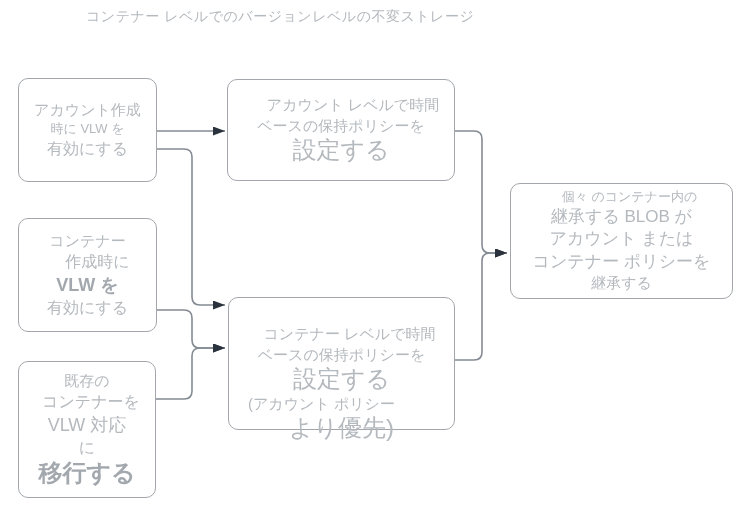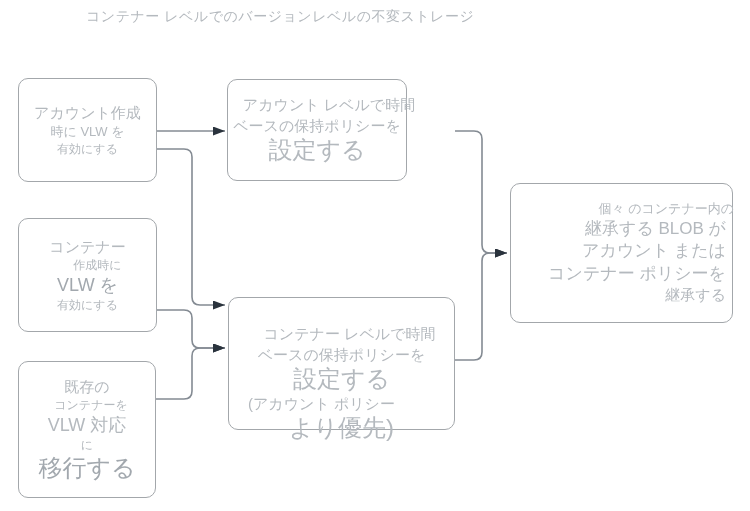--- a/index.html
+++ b/index.html
@@ -40,35 +40,35 @@
     border-radius: 10px;
     display: flex;
     flex-direction: column;
     align-items: center;
     justify-content: center;
     color: var(--text);
     text-align: center;
     padding: 4px 6px;
   }
   .node .line { white-space: nowrap; }
-  .line.s  { font-size: 12px; line-height: 1.35; }
+  .line.s  { font-size: 16px; line-height: 1.35; }
   .line.sm { font-size: 13px; line-height: 1.35; }
   .line.m  { font-size: 15px; line-height: 1.35; }
   .line.lm { font-size: 13px; line-height: 1.4; }
   .line.ml { font-size: 17px; line-height: 1.32; }
   .line.l  { font-size: 18px; line-height: 1.35; }
   .line.xl { font-size: 24px; line-height: 1.2; }
-  .line.bold { font-weight: normal; color: #a2a8ae; }
+  .line.bold { font-weight: bold; color: #a2a8ae; }
 
   .b1 { left: 18px;  top: 78px;  width: 139px; height: 104px; }
   .b2 { left: 18px;  top: 218px; width: 139px; height: 114px; text-align: center; }
   .b3 { left: 18px;  top: 361px; width: 138px; height: 137px; }
-  .b4 { left: 227px; top: 79px;  width: 180px; height: 102px; }
+  .b4 { left: 227px; top: 79px;  width: 228px; height: 102px; }
   .b5 { left: 228px; top: 297px; width: 227px; height: 133px; }
-  .b6 { left: 510px; top: 183px; width: 223px; height: 140px; align-items: flex-end; }
+  .b6 { left: 510px; top: 183px; width: 223px; height: 116px; }
 </style>
 </head>
 <body>
 
 <div class="canvas">
 
   <div class="title">コンテナー レベルでのバージョンレベルの不変ストレージ</div>
 
   <svg class="connectors" viewBox="0 0 750 511" xmlns="http://www.w3.org/2000/svg">
     <defs>

